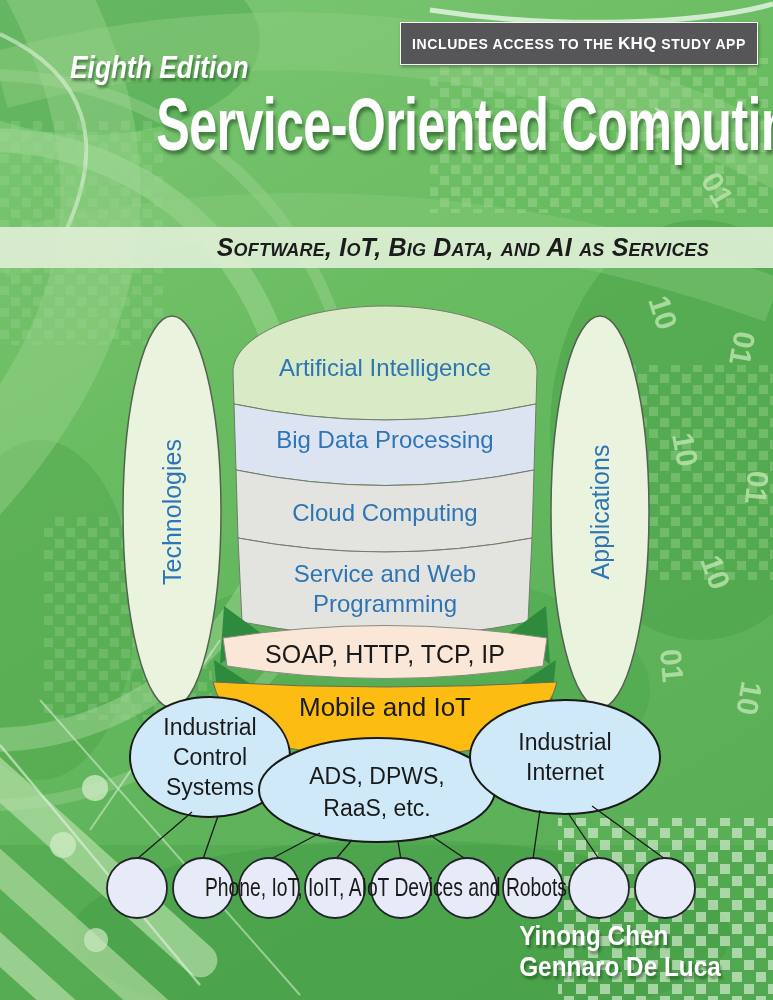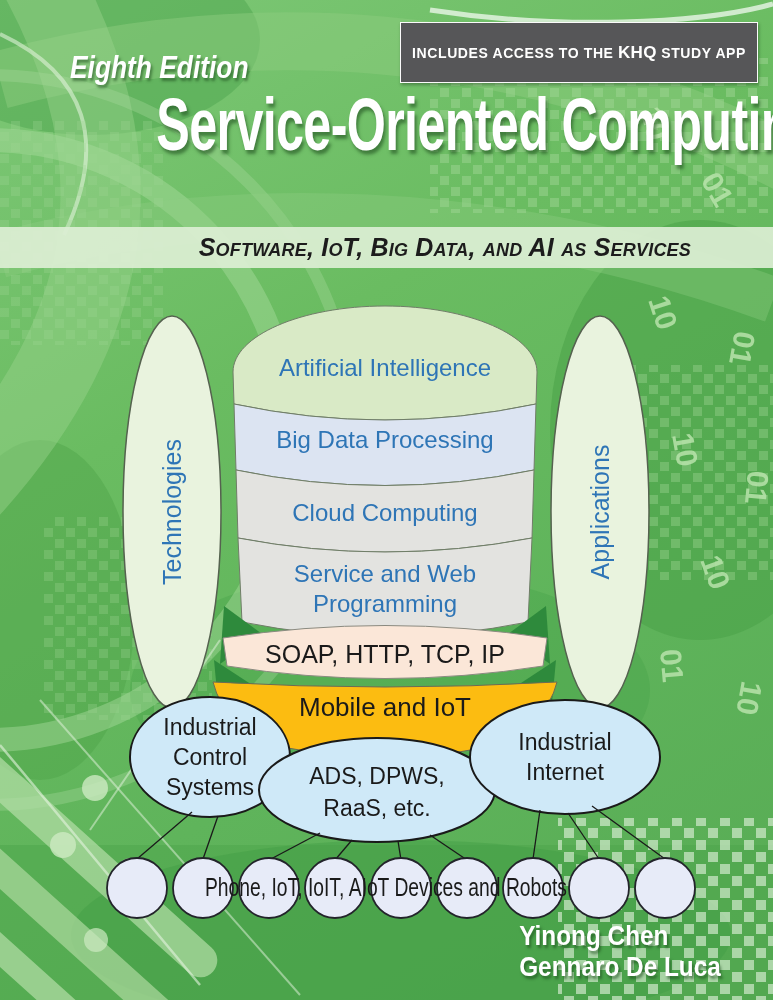--- a/index.html
+++ b/index.html
@@ -5,21 +5,21 @@
   html,body{margin:0;padding:0;background:#222;}
   .cover{
     position:relative;width:773px;height:1000px;overflow:hidden;
     background:linear-gradient(150deg,#7ec877 0%,#6abc61 35%,#5fb45b 65%,#57ab54 100%);
     font-family:"Liberation Sans",sans-serif;
   }
   .cover svg{position:absolute;left:0;top:0;}
   .badge{
     position:absolute;top:22px;right:15px;height:27px;line-height:27px;
     background:#565658;border:1px solid #fbfbfb;color:#fff;
-    padding:16px 11px;font-size:14px;font-weight:bold;letter-spacing:.6px;
+    padding:7px 11px;font-size:14px;font-weight:bold;letter-spacing:.6px;
     white-space:nowrap;box-shadow:1px 2px 3px rgba(20,50,20,.4);
   }
   .badge .app{font-size:17px;font-weight:900;letter-spacing:.3px;}
   .edition{
     position:absolute;left:70px;top:50px;color:#fff;
     font-size:31px;font-weight:bold;font-style:italic;
     transform:scaleX(.85);transform-origin:left center;
     text-shadow:2px 3px 3px rgba(25,70,25,.55);
   }
   .title1{position:absolute;top:82px;left:0;width:773px;text-align:center;}
@@ -30,21 +30,21 @@
   }
   .title2{position:absolute;top:146px;right:52px;text-align:right;white-space:nowrap;}
   .title2 .row{
     display:inline-block;transform:scaleX(.68);transform-origin:right center;
     color:#fff;font-weight:bold;text-shadow:3px 4px 4px rgba(25,70,25,.55);
   }
   .title2 .and{font-size:38px;letter-spacing:0;}
   .title2 .big{font-size:74px;letter-spacing:-1px;}
   .subtitle-band{
     position:absolute;top:227px;left:0;width:773px;height:41px;line-height:41px;
-    background:rgba(219,238,211,.93);text-align:right;padding-right:82px;box-sizing:border-box;
+    background:rgba(219,238,211,.93);text-align:right;padding-right:64px;box-sizing:border-box;
   }
   .subtitle-band span{
     font-style:italic;font-weight:bold;font-variant:small-caps;
     font-size:25px;color:#1c1c1c;letter-spacing:.2px;
   }
   .authors{
     position:absolute;right:52px;top:920px;color:#fff;
     font-size:28px;font-weight:bold;line-height:31px;
     text-shadow:2px 3px 3px rgba(25,70,25,.6);
   }

